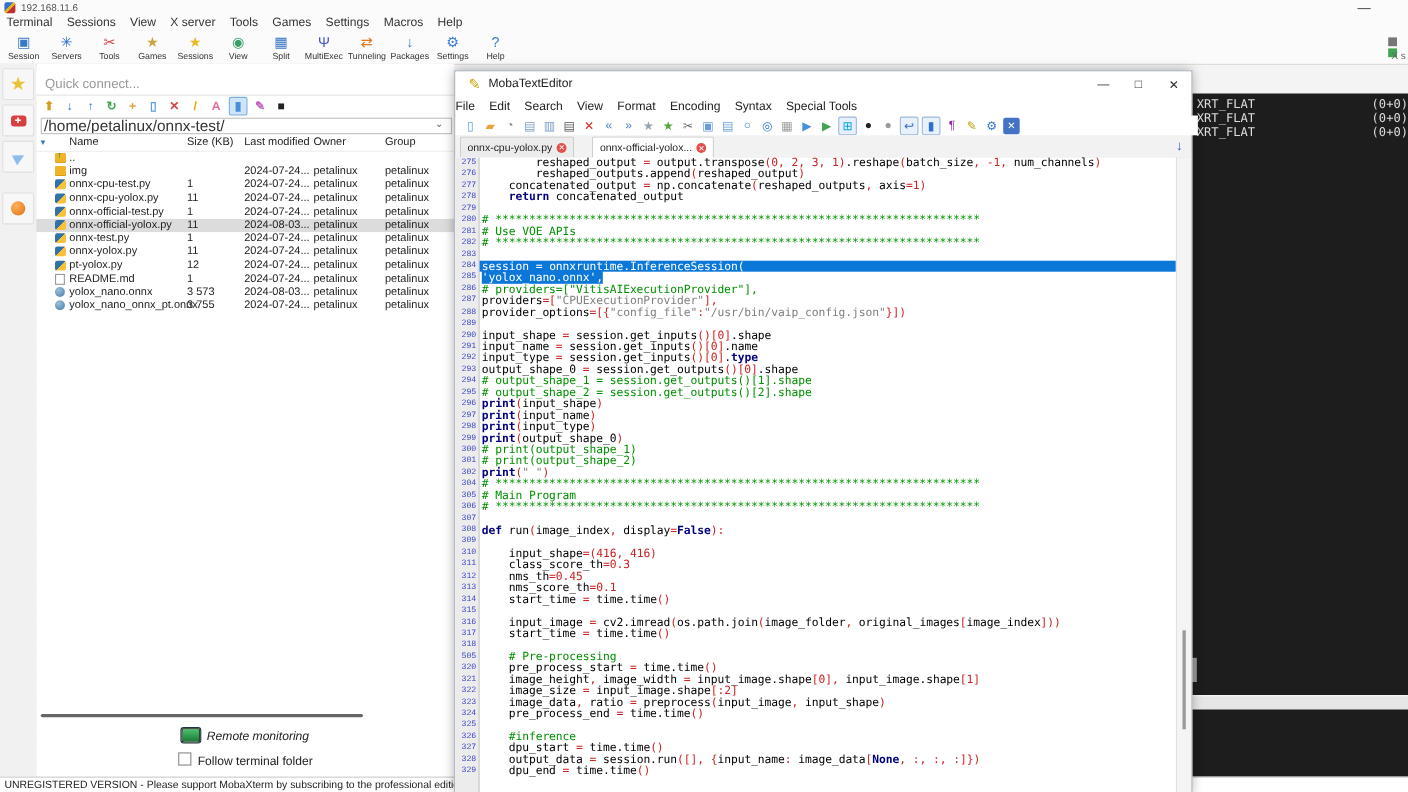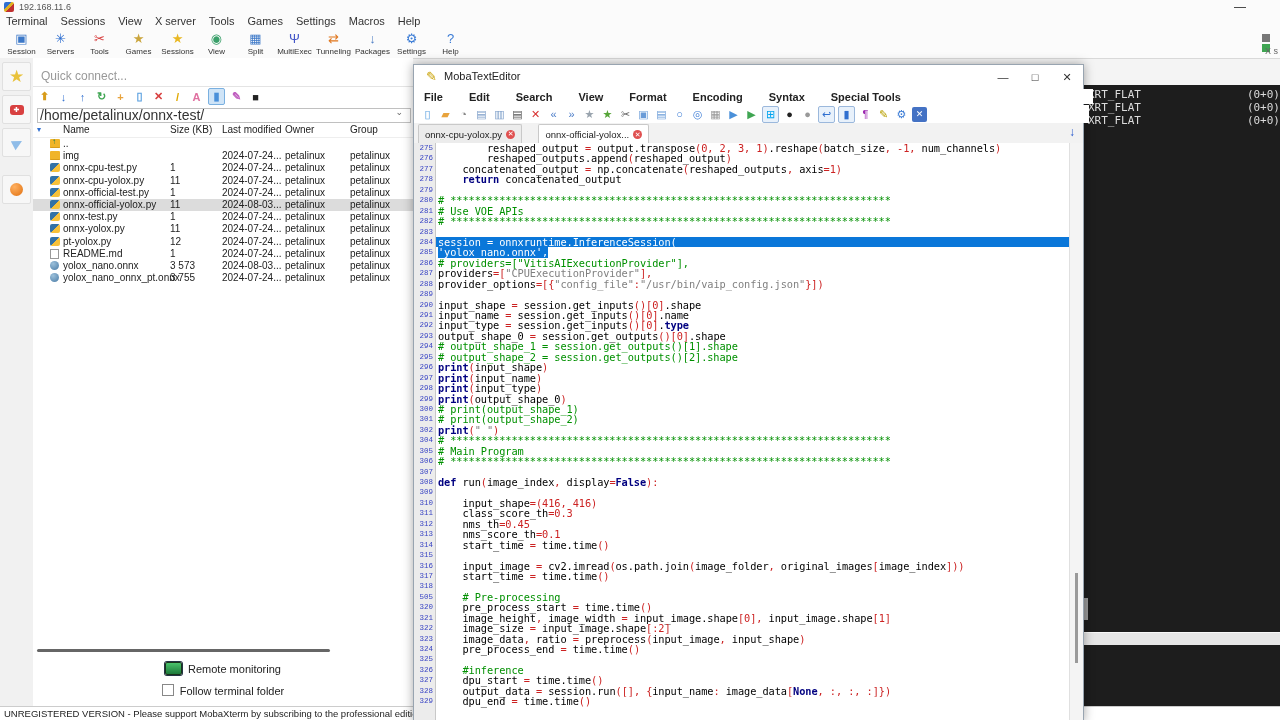--- a/index.html
+++ b/index.html
@@ -55,21 +55,21 @@
   .ficon{position:absolute;left:17px;top:1px;width:10px;height:9px;}
   .fi-folder,.fi-up{background:#f0b429;border-radius:1px;box-shadow:0 -2px 0 -1px #d89c1a inset;}
   .fi-up::after{content:"↑";position:absolute;left:2px;top:-2px;font-size:8px;color:#1c7a4d;font-weight:bold;}
   .fi-py{background:linear-gradient(135deg,#3372a6 50%,#f7c13a 50%);border-radius:2px;}
   .fi-md{background:#fff;border:1px solid #999;width:7px;height:8px;}
   .fi-onnx{width:9px;height:9px;border-radius:50%;background:radial-gradient(circle at 35% 30%,#9cc0da,#4a7ba6);}
   .cname{left:30px;} .csize{left:137px;} .cmod{left:189px;} .cown{left:252px;} .cgrp{left:317px;}
   #sort-icon{position:absolute;left:4px;top:2px;font-size:8px;color:#2f6fd0;}
 
   #hscroll{position:absolute;left:4px;top:591px;width:293px;height:3px;background:#666;border-radius:2px;}
-  #remote-mon{position:absolute;left:0;top:604px;width:380px;text-align:center;font-size:11px;color:#222;}
+  #remote-mon{position:absolute;left:0;top:604px;width:380px;text-align:center;font-size:11px;color:#222;font-style:italic;}
   #rm-icon{display:inline-block;width:15px;height:11px;background:#2a4d2a;border:1px solid #1a331a;border-radius:2px;
     vertical-align:-2px;margin-right:6px;background:linear-gradient(180deg,#49c26b,#1d7a3a);box-shadow:0 0 0 1px #234;}
   #follow-row{position:absolute;left:0;top:626px;width:380px;text-align:center;font-size:11px;color:#222;}
   #follow-checkbox{display:inline-block;width:10px;height:10px;border:1px solid #888;background:#fff;vertical-align:-1px;margin-right:6px;}
 
   
   #statusbar{position:absolute;left:0;top:706px;width:1280px;height:14px;background:#fff;border-top:1px solid #ccc;
     font-size:9.5px;color:#222;padding-left:4px;white-space:nowrap;z-index:1;line-height:14px;}
   #sb-bold{font-weight:normal;}
   #sb-link{color:#3333cc;text-decoration:underline;}
@@ -85,22 +85,22 @@
   #term-bottom{position:absolute;left:1082px;top:645px;width:198px;height:63px;background:#1d1d1d;}
 
   
   #editor{position:absolute;left:413px;top:64px;width:669px;height:656px;background:#fff;border:1px solid #98a4b0;
     box-shadow:0 0 10px rgba(0,0,0,.35);z-index:5;}
   #ed-titlebar{position:absolute;left:0;top:0;width:100%;height:24px;background:#fff;border-bottom:1px solid #eee;}
   #ed-icon{position:absolute;left:12px;top:4px;color:#c8a000;font-size:13px;}
   #ed-title{position:absolute;left:30px;top:5px;font-size:11px;color:#222;}
   #ed-controls{position:absolute;right:0;top:0;height:24px;display:flex;}
   .ed-ctl{width:32px;height:24px;display:flex;align-items:center;justify-content:center;font-size:11px;color:#333;}
-  #ed-menubar{position:absolute;left:0;top:24px;width:100%;height:15px;display:flex;gap:26px;padding-left:10px;
-    font-size:11px;color:#222;align-items:center;background:#fff;font-weight:bold;}
+  #ed-menubar{position:absolute;left:0;top:24px;width:100%;height:15px;display:flex;gap:13px;padding-left:0;
+    font-size:11px;color:#222;align-items:center;background:#fff;}
   #ed-toolbar{position:absolute;left:0;top:40px;width:100%;height:18px;display:flex;gap:3px;padding-left:6px;align-items:center;background:#fff;}
   .et-btn{width:15px;height:15px;display:flex;align-items:center;justify-content:center;font-size:11px;border-radius:2px;}
   .et-boxed{border:1px solid #9bb8dc;background:#e8f1fb;}
   .et-fill{background:#4472c4;color:#fff !important;font-size:9px;}
   #ed-tabbar{position:absolute;left:0;top:58px;width:100%;height:20px;background:#f2f2f2;border-bottom:1px solid #d5d5d5;}
   .ed-tab{position:absolute;top:1px;height:18px;font-size:9.5px;color:#222;display:flex;align-items:center;gap:4px;
     padding:0 6px;border:1px solid #c9c9c9;border-bottom:none;background:#ececec;border-radius:2px 2px 0 0;}
   .ed-tab.active{background:#fff;height:19px;}
   .tab-close{display:inline-flex;width:9px;height:9px;border-radius:50%;background:#e05050;color:#fff;font-size:7px;
     align-items:center;justify-content:center;}

